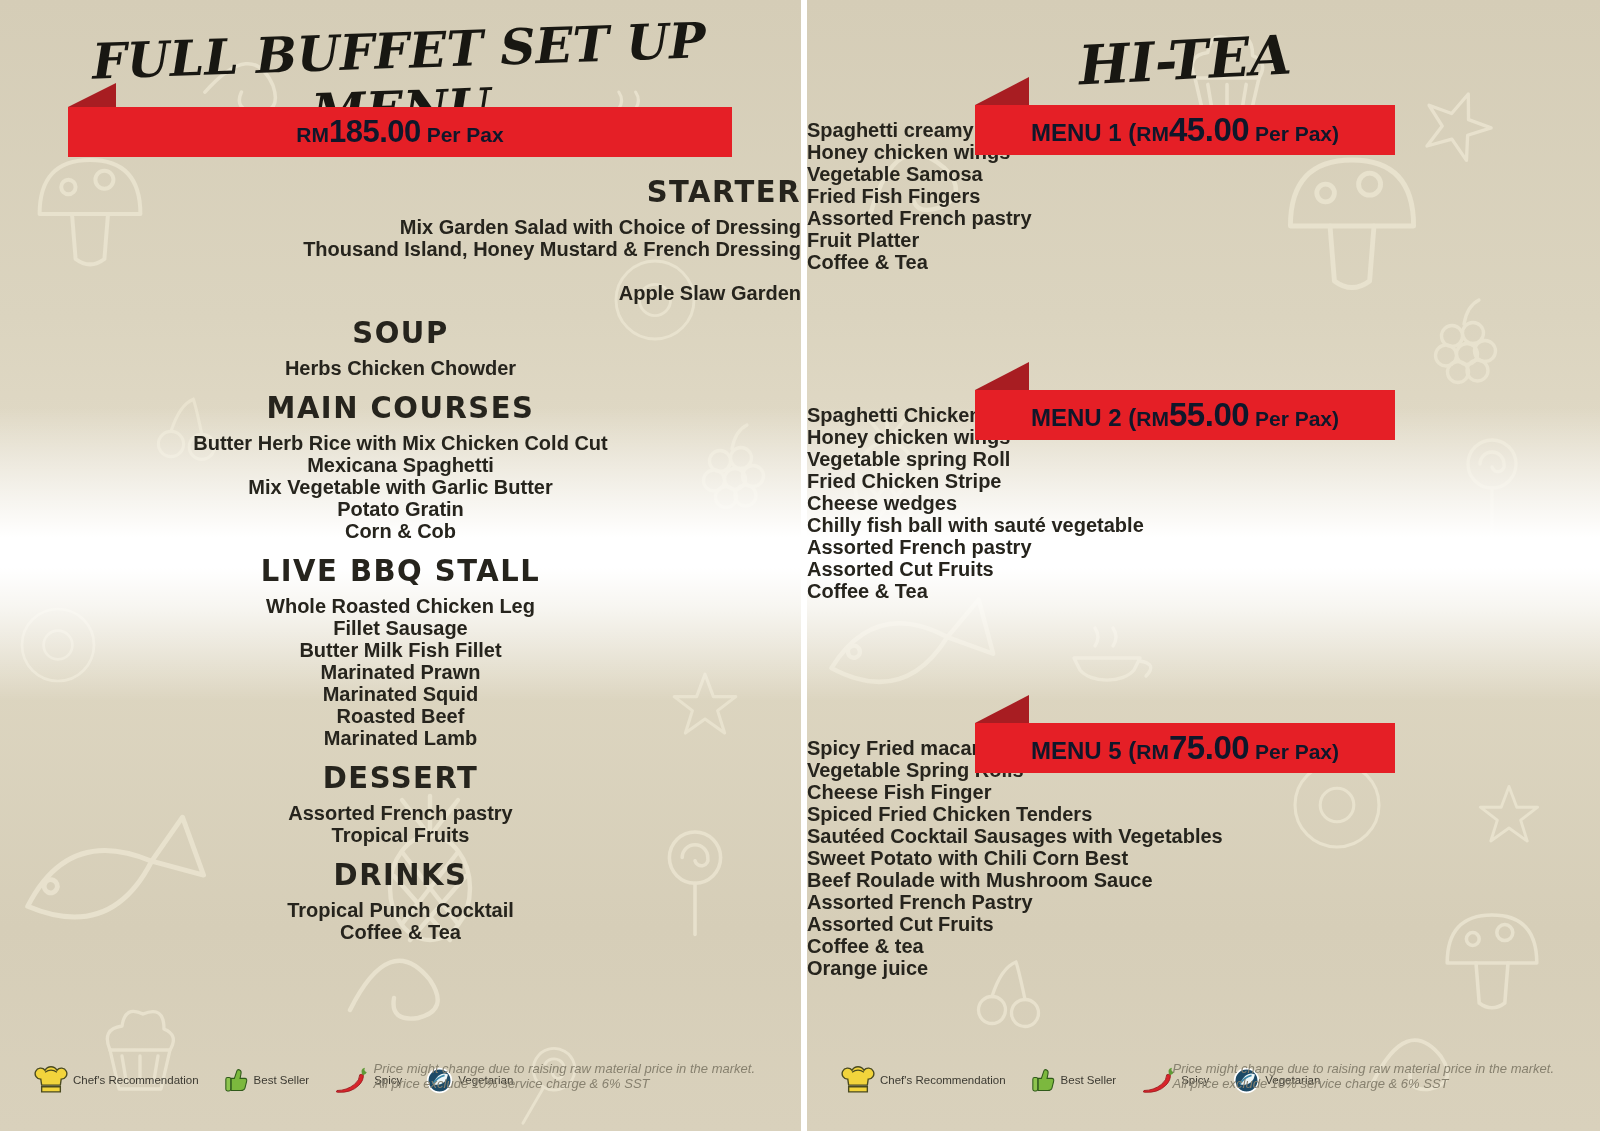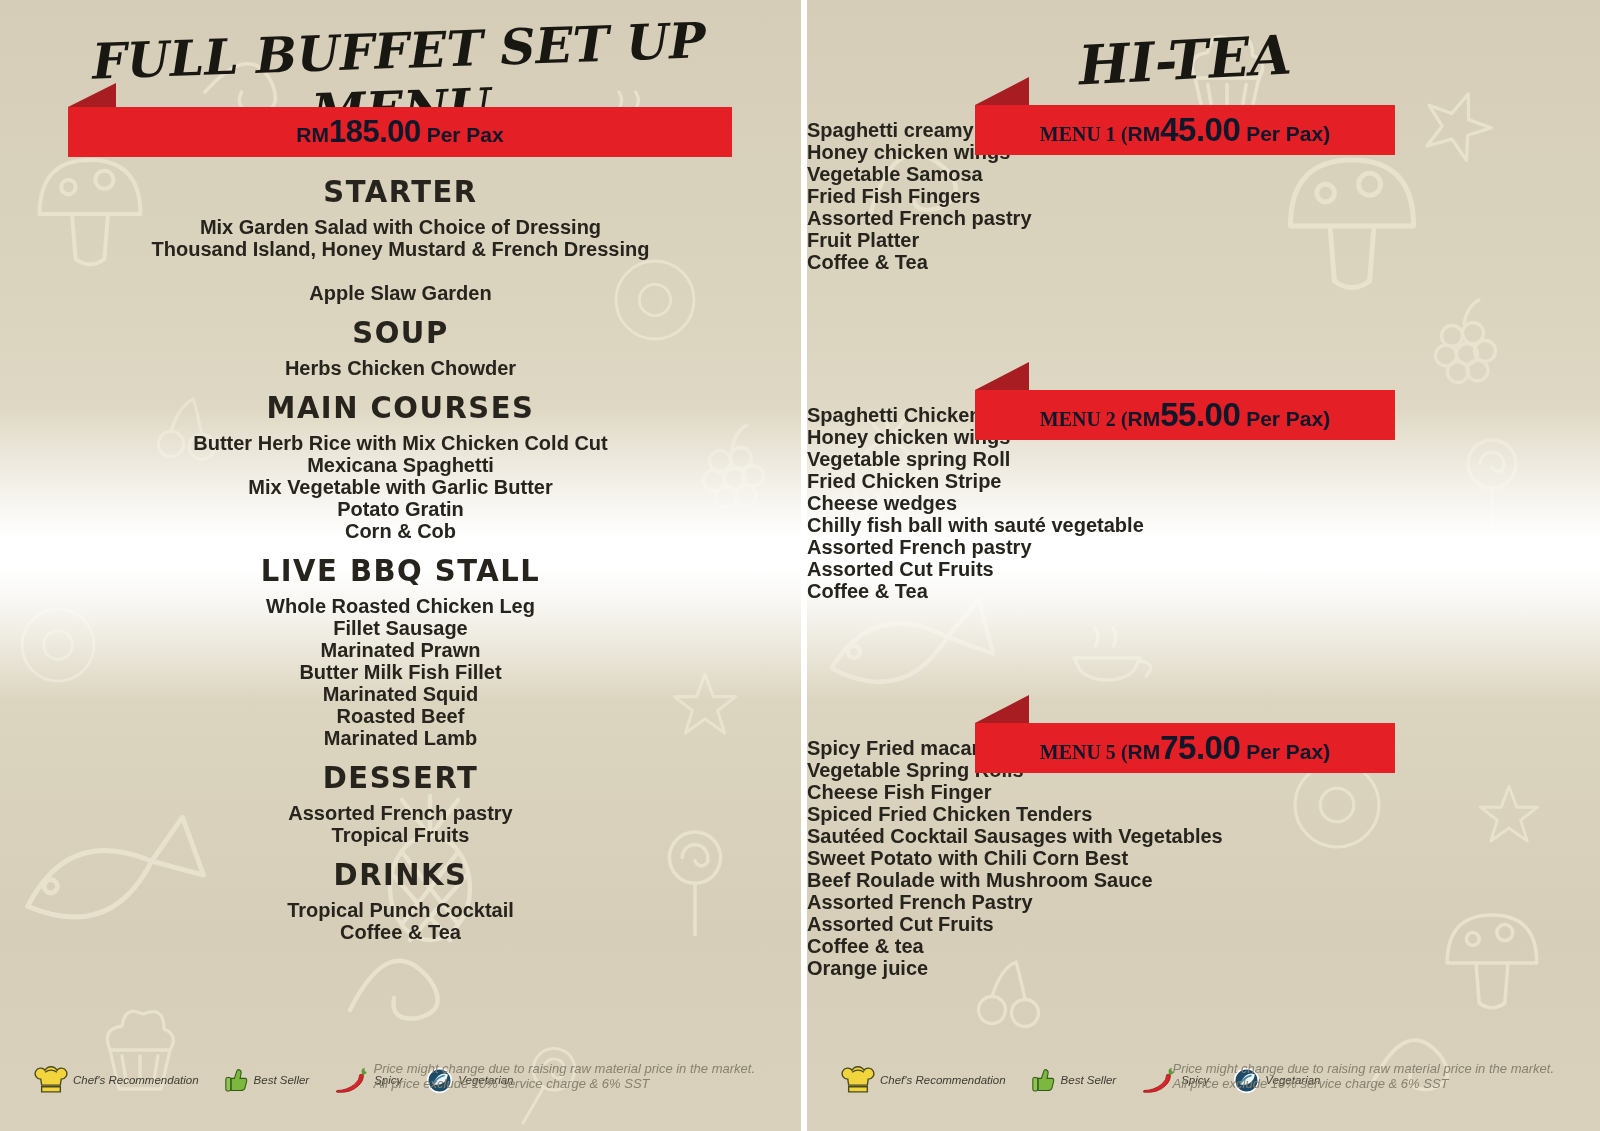--- a/index.html
+++ b/index.html
@@ -23,37 +23,37 @@
 
   .ribbon{position:absolute;background:#e51f26;color:#0f172a;text-align:center;line-height:50px;white-space:nowrap;}
   .ribbon::before{content:"";position:absolute;left:0;top:-24px;width:48px;height:24px;background:#a81d22;
                   clip-path:polygon(0 100%,100% 0,100% 100%);}
   .ribbon-left{left:68px;top:107px;width:664px;height:50px;}
   .ribbon .rm{font-size:21px;font-weight:bold;}
   .ribbon .amt{font-size:31px;font-weight:bold;letter-spacing:-.5px;}
   .ribbon .pp{font-size:21px;font-weight:bold;}
   .menu-ribbon{left:168px;top:0;width:420px;height:50px;}
   .menu-ribbon::before{width:54px;height:28px;top:-28px;}
-  .menu-ribbon .mname,.menu-ribbon .mopen{font-size:20px;font-weight:bold;font-family:Liberation Serif, serif;}
+  .menu-ribbon .mname,.menu-ribbon .mopen{font-size:24px;font-weight:bold;}
   .menu-ribbon .mrm{font-size:21px;font-weight:bold;}
   .menu-ribbon .mamt{font-size:33px;font-weight:bold;letter-spacing:-.5px;}
   .menu-ribbon .mpp,.menu-ribbon .mclose{font-size:21px;font-weight:bold;}
 
   .sections{position:absolute;left:0;top:163px;width:100%;text-align:center;}
   .menu-section{margin-top:12px;}
-  .menu-section:first-child{margin-top:12px;}
+  .menu-section:first-child{margin-top:12px;text-align:right;}
   .section-heading{margin:0 0 9px 0;font-size:29px;line-height:32px;font-weight:bold;color:#26241d;
                    letter-spacing:1.5px;transform:scaleY(1.06);font-family:"DejaVu Sans",sans-serif;}
   .menu-line{font-size:20px;line-height:22px;font-weight:bold;color:#26241d;}
 
   .menu-block{position:absolute;left:0;width:100%;}
   .menu-items{width:756px;margin-top:14px;text-align:left;}
 
   .footer{position:absolute;left:0;right:0;bottom:24px;height:50px;}
-  .legend{position:absolute;left:34px;top:8px;display:flex;align-items:center;gap:24px;font-style:italic;}
+  .legend{position:absolute;left:34px;top:8px;display:flex;align-items:center;gap:24px;}
   .legend-item{display:flex;align-items:center;gap:5px;}
   .legend-item svg{display:block;}
   .legend-label{font-size:11.5px;color:#3c3a32;}
   .disclaimer{position:absolute;right:46px;top:4px;text-align:left;font-style:italic;
               font-size:13px;line-height:15px;color:#87816f;}
 </style>
 </head>
 <body>
 
 <svg width="0" height="0" style="position:absolute" aria-hidden="true">
@@ -170,22 +170,22 @@
             <div class="menu-line">Potato Gratin</div>
             <div class="menu-line">Corn &amp; Cob</div>
           </div>
   </section>
 
   <section class="menu-section">
     <h2 class="section-heading">LIVE BBQ STALL</h2>
     <div class="section-items">
             <div class="menu-line">Whole Roasted Chicken Leg</div>
             <div class="menu-line">Fillet Sausage</div>
+            <div class="menu-line">Butter Milk Fish Fillet</div>
             <div class="menu-line">Marinated Prawn</div>
-            <div class="menu-line">Butter Milk Fish Fillet</div>
             <div class="menu-line">Marinated Squid</div>
             <div class="menu-line">Roasted Beef</div>
             <div class="menu-line">Marinated Lamb</div>
           </div>
   </section>
 
   <section class="menu-section">
     <h2 class="section-heading">DESSERT</h2>
     <div class="section-items">
             <div class="menu-line">Assorted French pastry</div>

